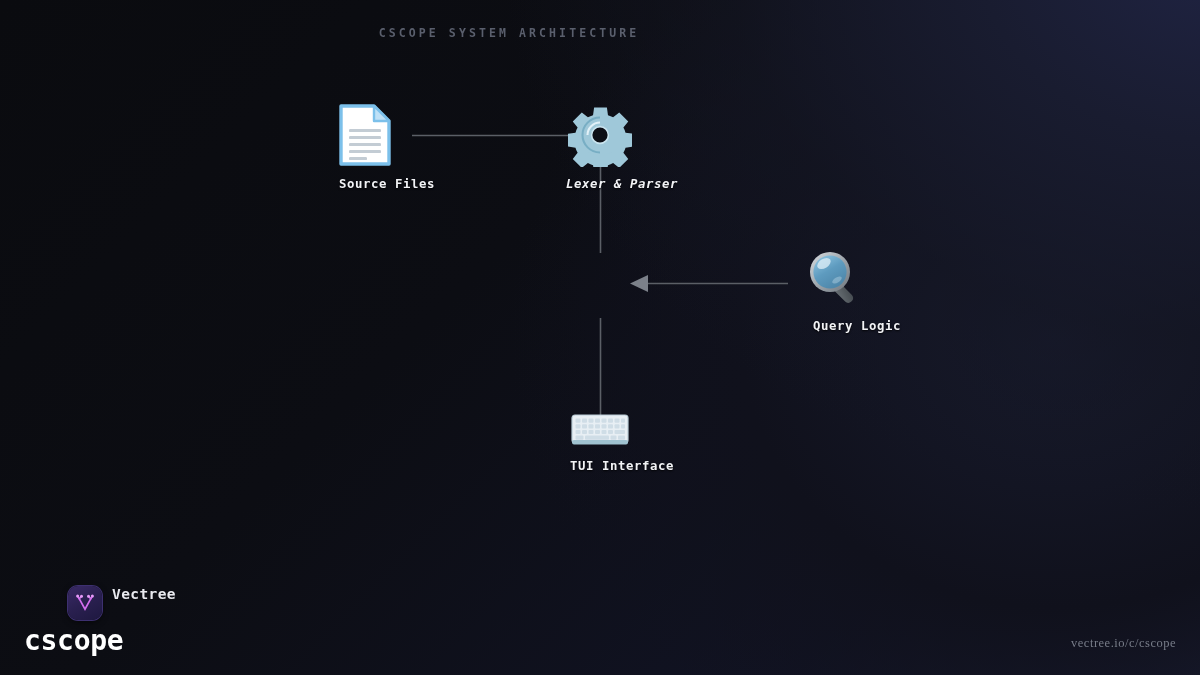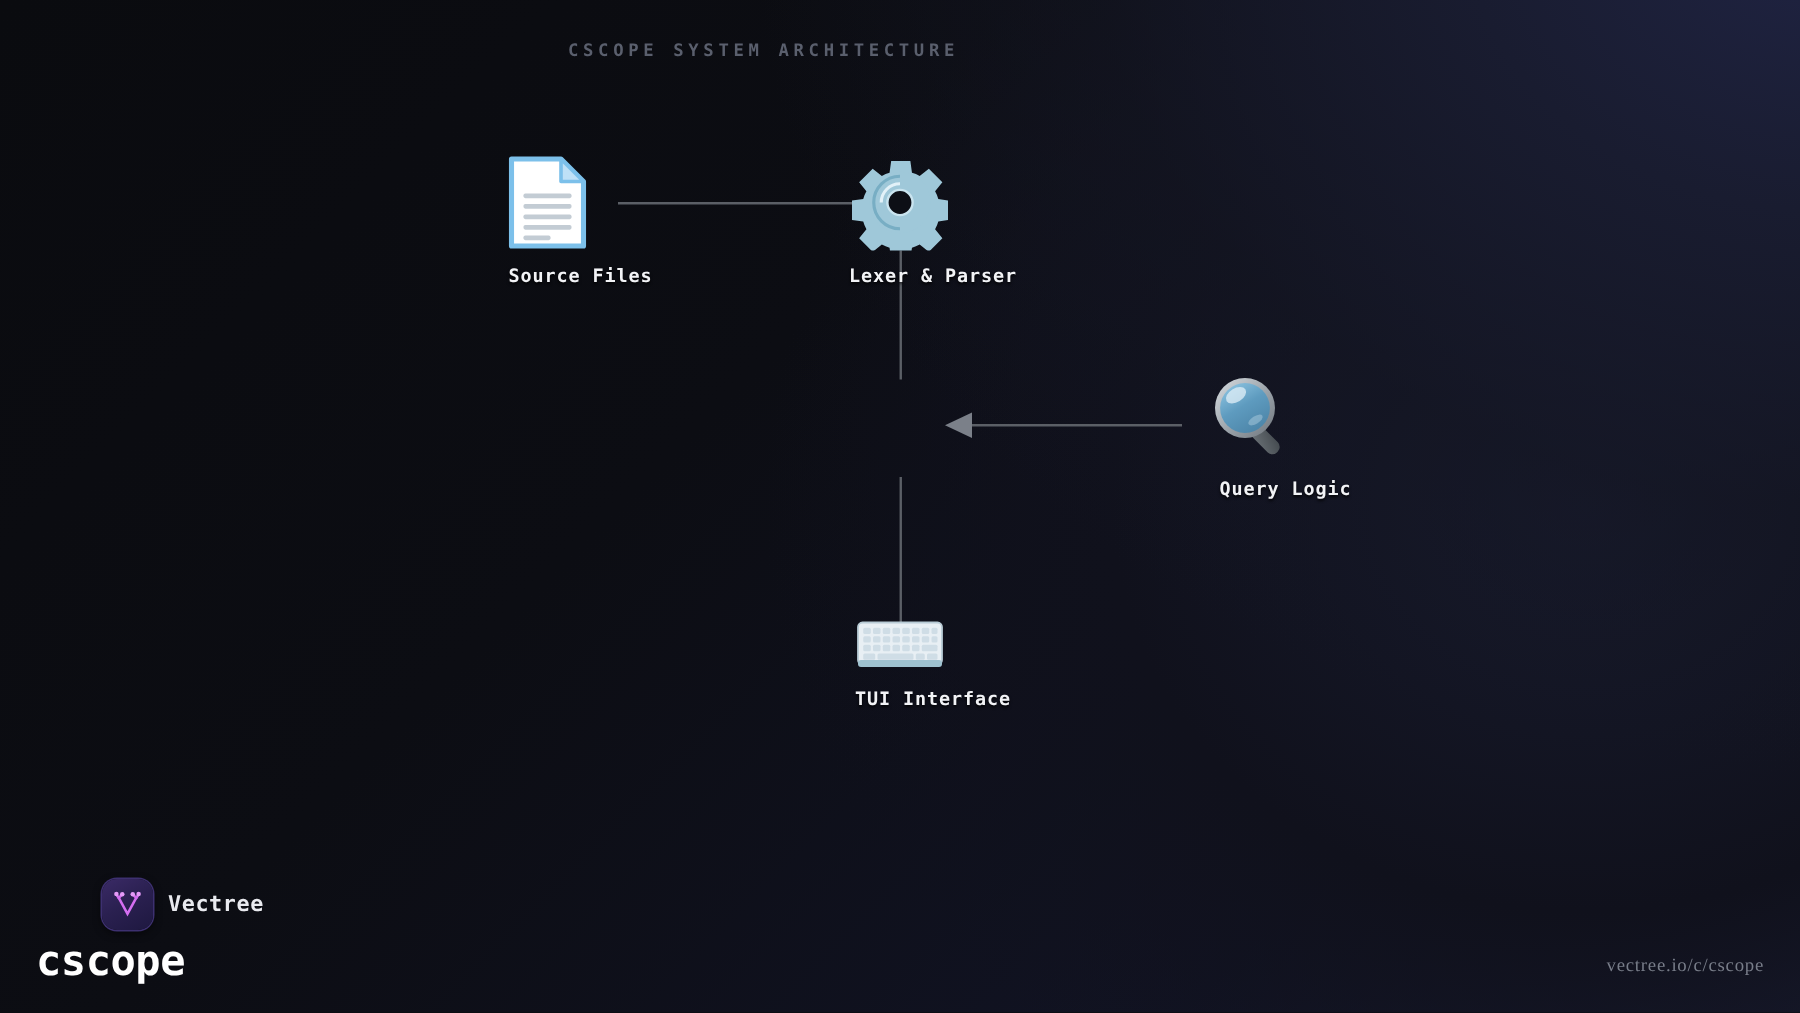--- a/index.html
+++ b/index.html
@@ -48,30 +48,30 @@
     font-size:12.3px; font-weight:700;
     letter-spacing:0.6px;
     color:#f2f3f6;
     white-space:nowrap;
     font-family:"DejaVu Sans Mono","Liberation Mono",monospace;
     text-shadow:0 1px 2px rgba(0,0,0,.85);
     margin-left:44px;
   }
 
   #node-source  { left:255px; top:100px; }
-  #node-lexer   { left:490px; top:100px; }
+  #node-lexer   { left:490px; top:100px;font-style:italic; }
   #node-db      { left:490px; top:250px; }
   #node-query   { left:725px; top:242px; }
   #node-tui     { left:490px; top:408px; }
 
   
   #brand {
     position:absolute; left:24px; bottom:20px;
   }
-  #brand-row { display:flex; align-items:center; gap:10px;padding-left:44px; }
+  #brand-row { display:flex; align-items:flex-start; gap:10px;padding-left:44px; }
   #brand-mark {
     width:34px; height:34px; border-radius:10px;
     background:linear-gradient(150deg,#3a2a66 0%,#2a2050 48%,#1e1840 100%);
     box-shadow:0 0 0 1px #3d3070, 0 2px 6px rgba(0,0,0,.6);
     display:flex; align-items:center; justify-content:center;
   }
   #brand-name {
     font-size:14.5px; font-weight:700; color:#e9eaef;
     letter-spacing:0.4px;
     font-family:"DejaVu Sans Mono","Liberation Mono",monospace;

